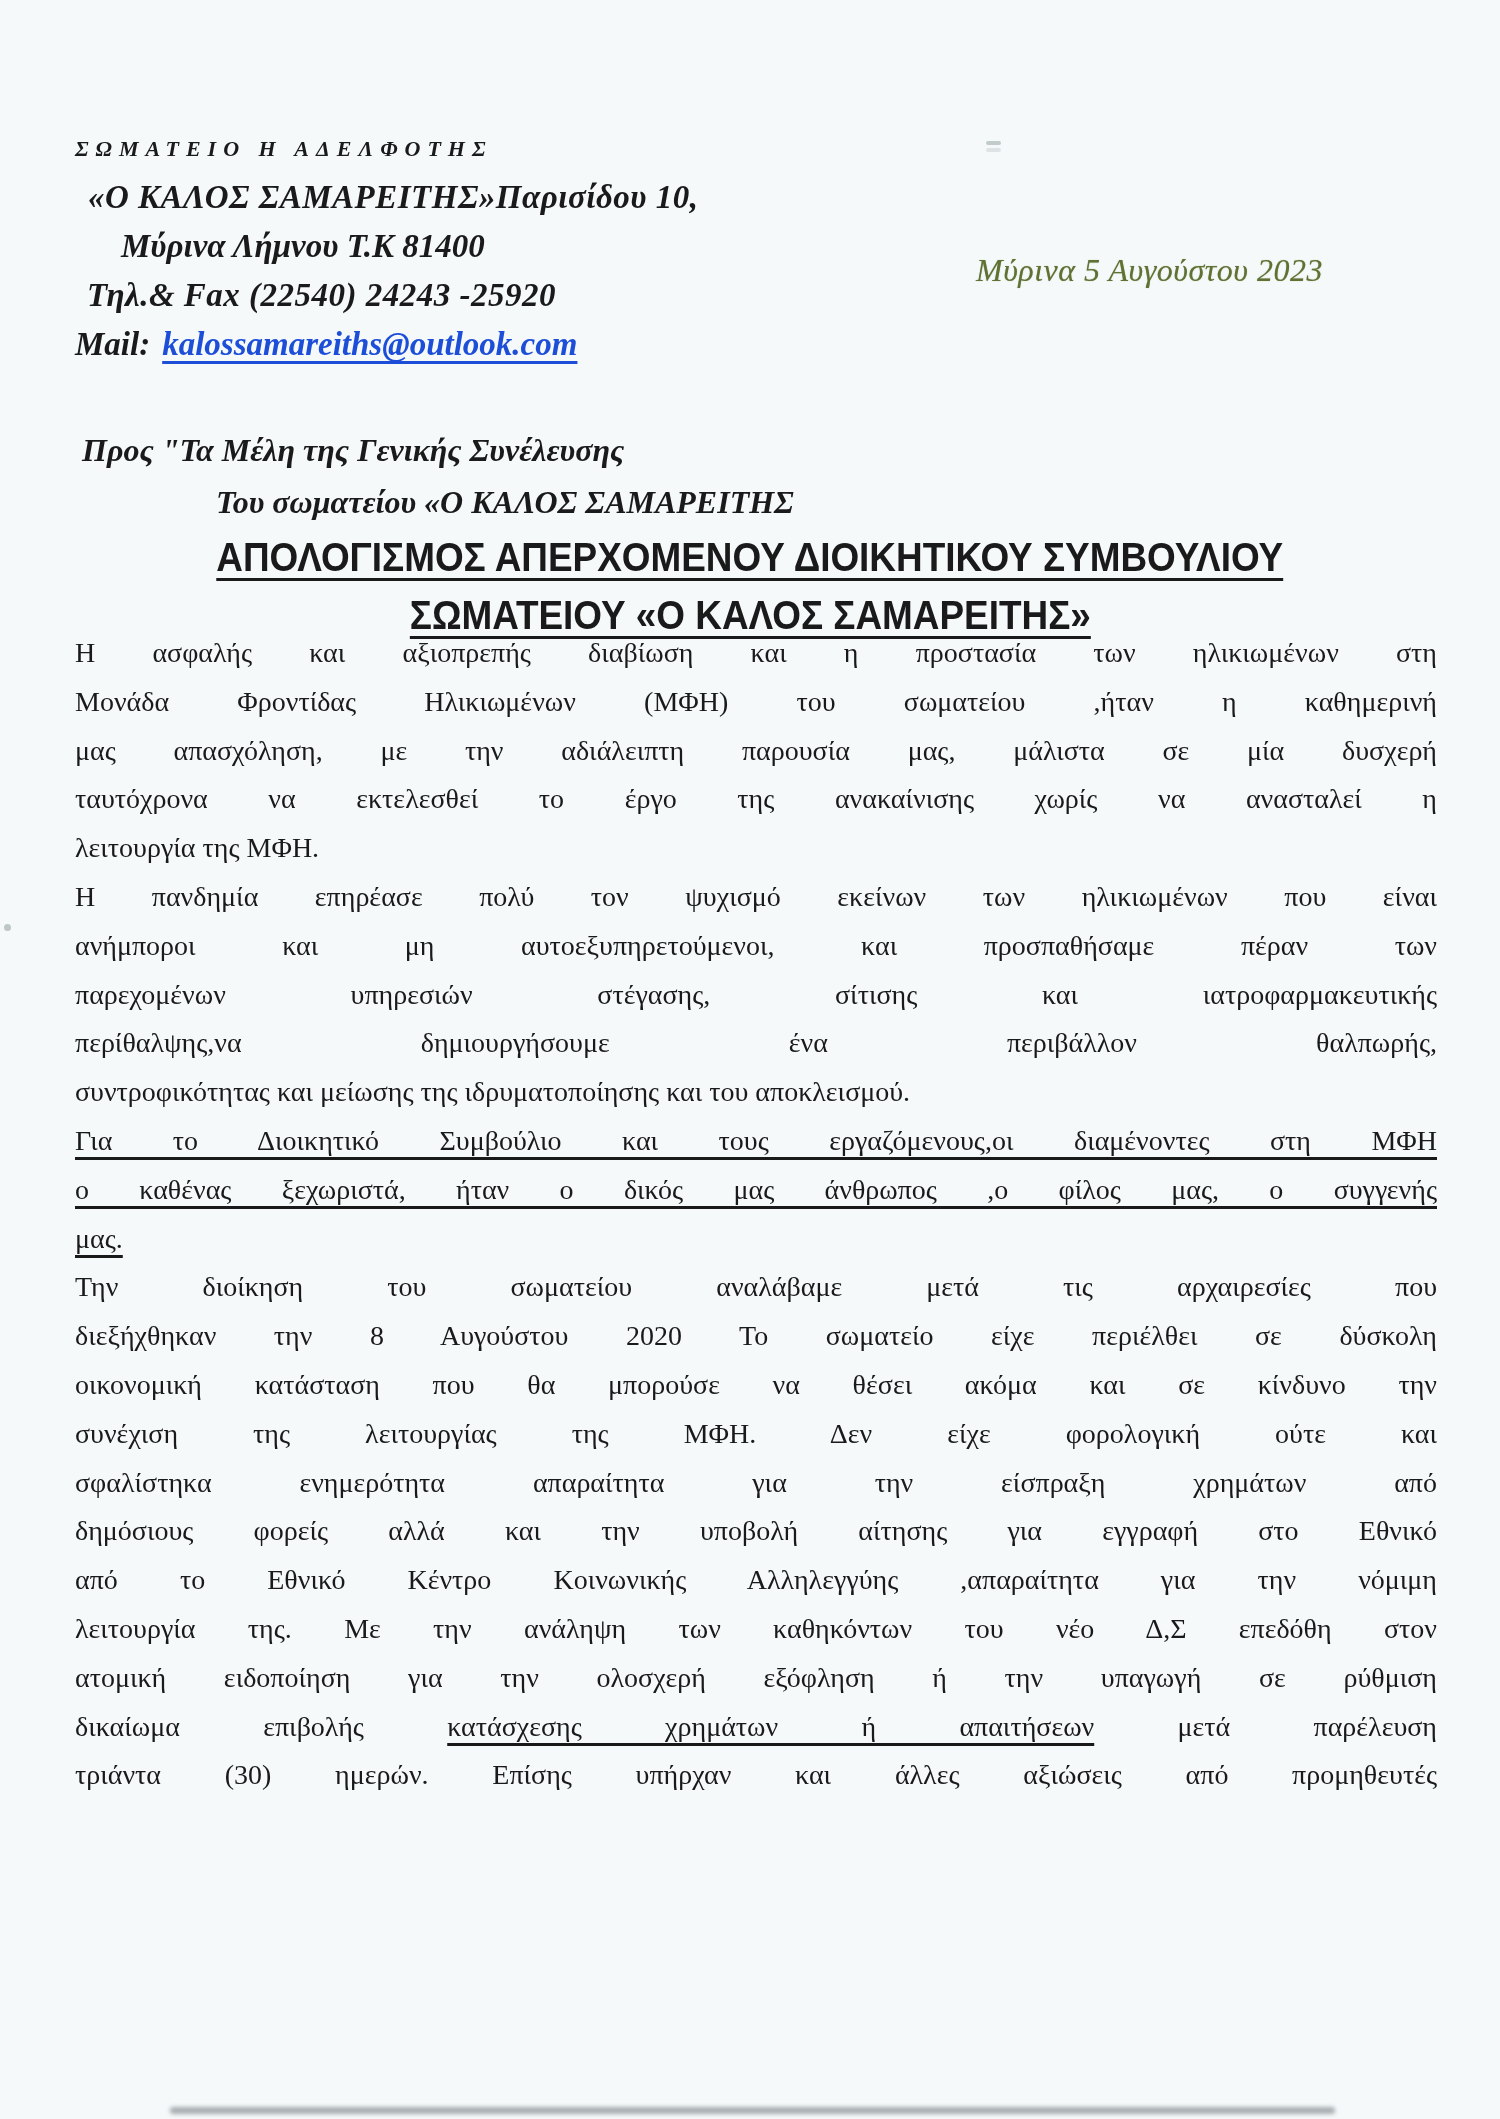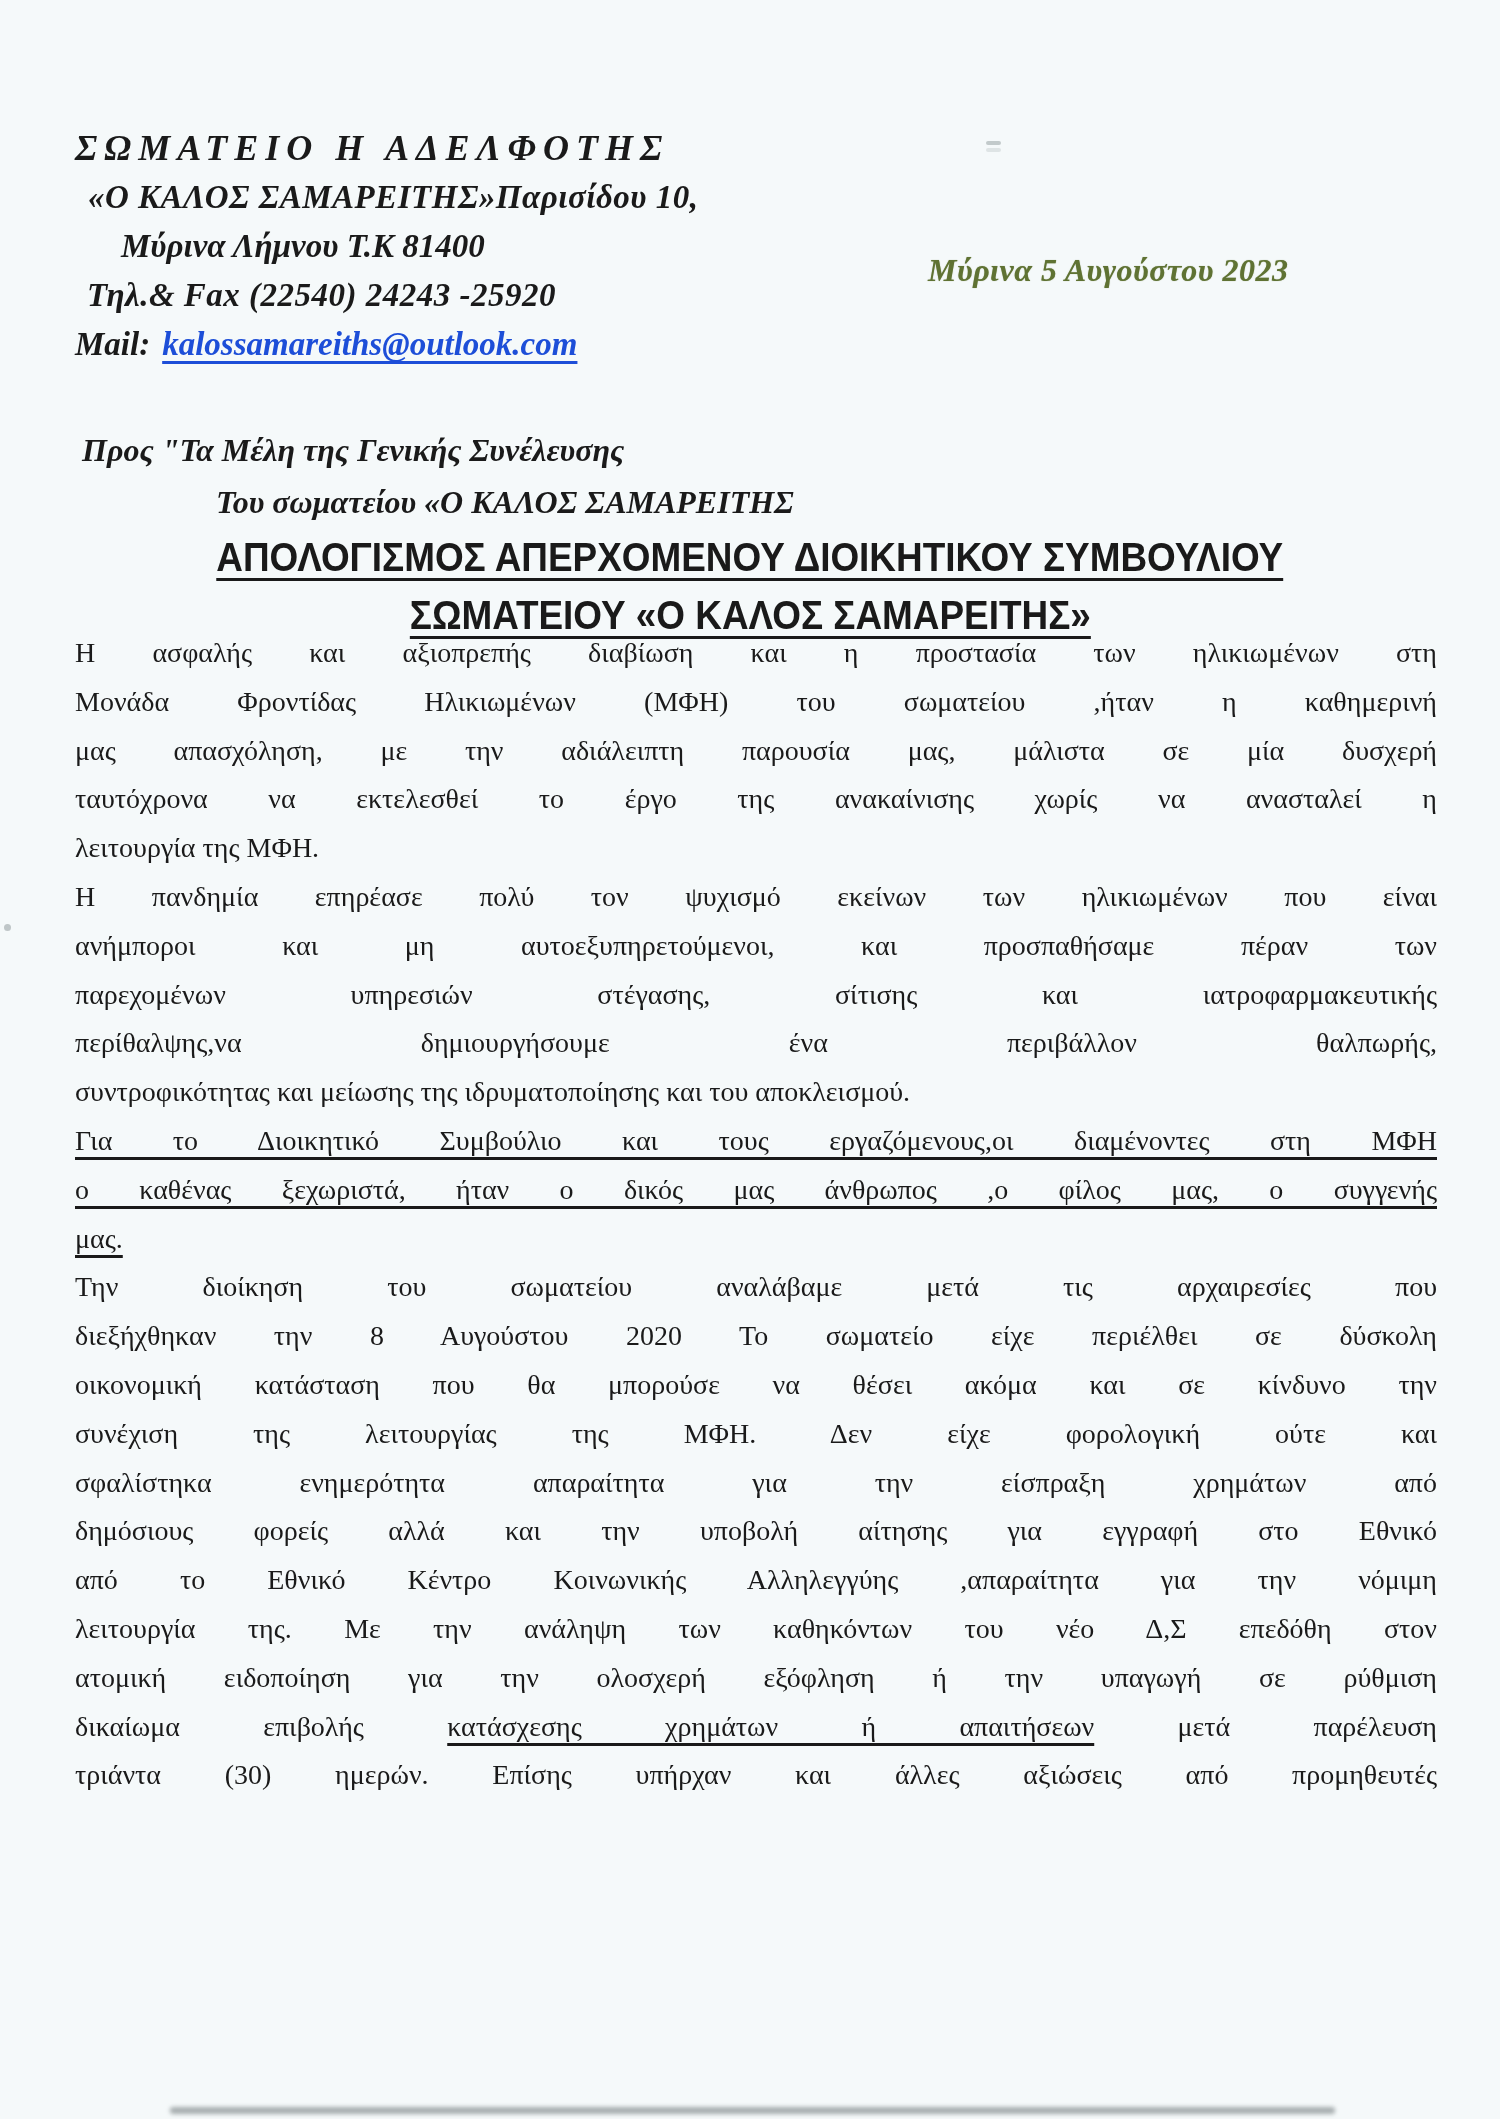--- a/index.html
+++ b/index.html
@@ -5,29 +5,29 @@
   html,body{margin:0;padding:0;background:#e8ecee;}
   .page{
     position:relative;width:1500px;height:2119px;
     background:#f5f9fa;
     font-family:"Liberation Serif", serif;
     color:#1a1a1a;overflow:hidden;
   }
   
   .hdr{position:absolute;left:75px;top:124px;font-weight:bold;font-style:italic;
        font-size:33px;line-height:49px;white-space:nowrap;}
-  .hdr .l1{font-size:36px;letter-spacing:7px;}
+  .hdr .l1{font-size:22px;letter-spacing:7px;}
   .hdr .l2{margin-left:13px;letter-spacing:.5px;}
   .hdr .l3{margin-left:46px;}
   .hdr .l4{margin-left:12px;letter-spacing:.5px;}
   .hdr .lbl{margin-right:12px;}
   .email{color:#1d4ed8;text-decoration:underline;
          text-decoration-thickness:2.5px;text-underline-offset:6px;cursor:pointer;}
   
-  .date{position:absolute;left:928px;top:252px;font-weight:bold;font-style:italic;
+  .date{position:absolute;left:976px;top:252px;font-weight:normal;font-style:italic;
         font-size:32px;color:#5f7233;letter-spacing:.5px;white-space:nowrap;
         text-shadow:0 0 1px rgba(95,114,51,.55);}
   
   .recip{position:absolute;left:82px;top:424px;font-weight:bold;font-style:italic;
          font-size:32px;line-height:52px;white-space:nowrap;}
   .recip .r2{margin-left:134px;}
   
   .title{position:absolute;left:0;top:528px;width:1500px;text-align:center;
          font-family:"Liberation Sans", sans-serif;font-weight:bold;
          font-size:41px;line-height:58px;white-space:nowrap;}

